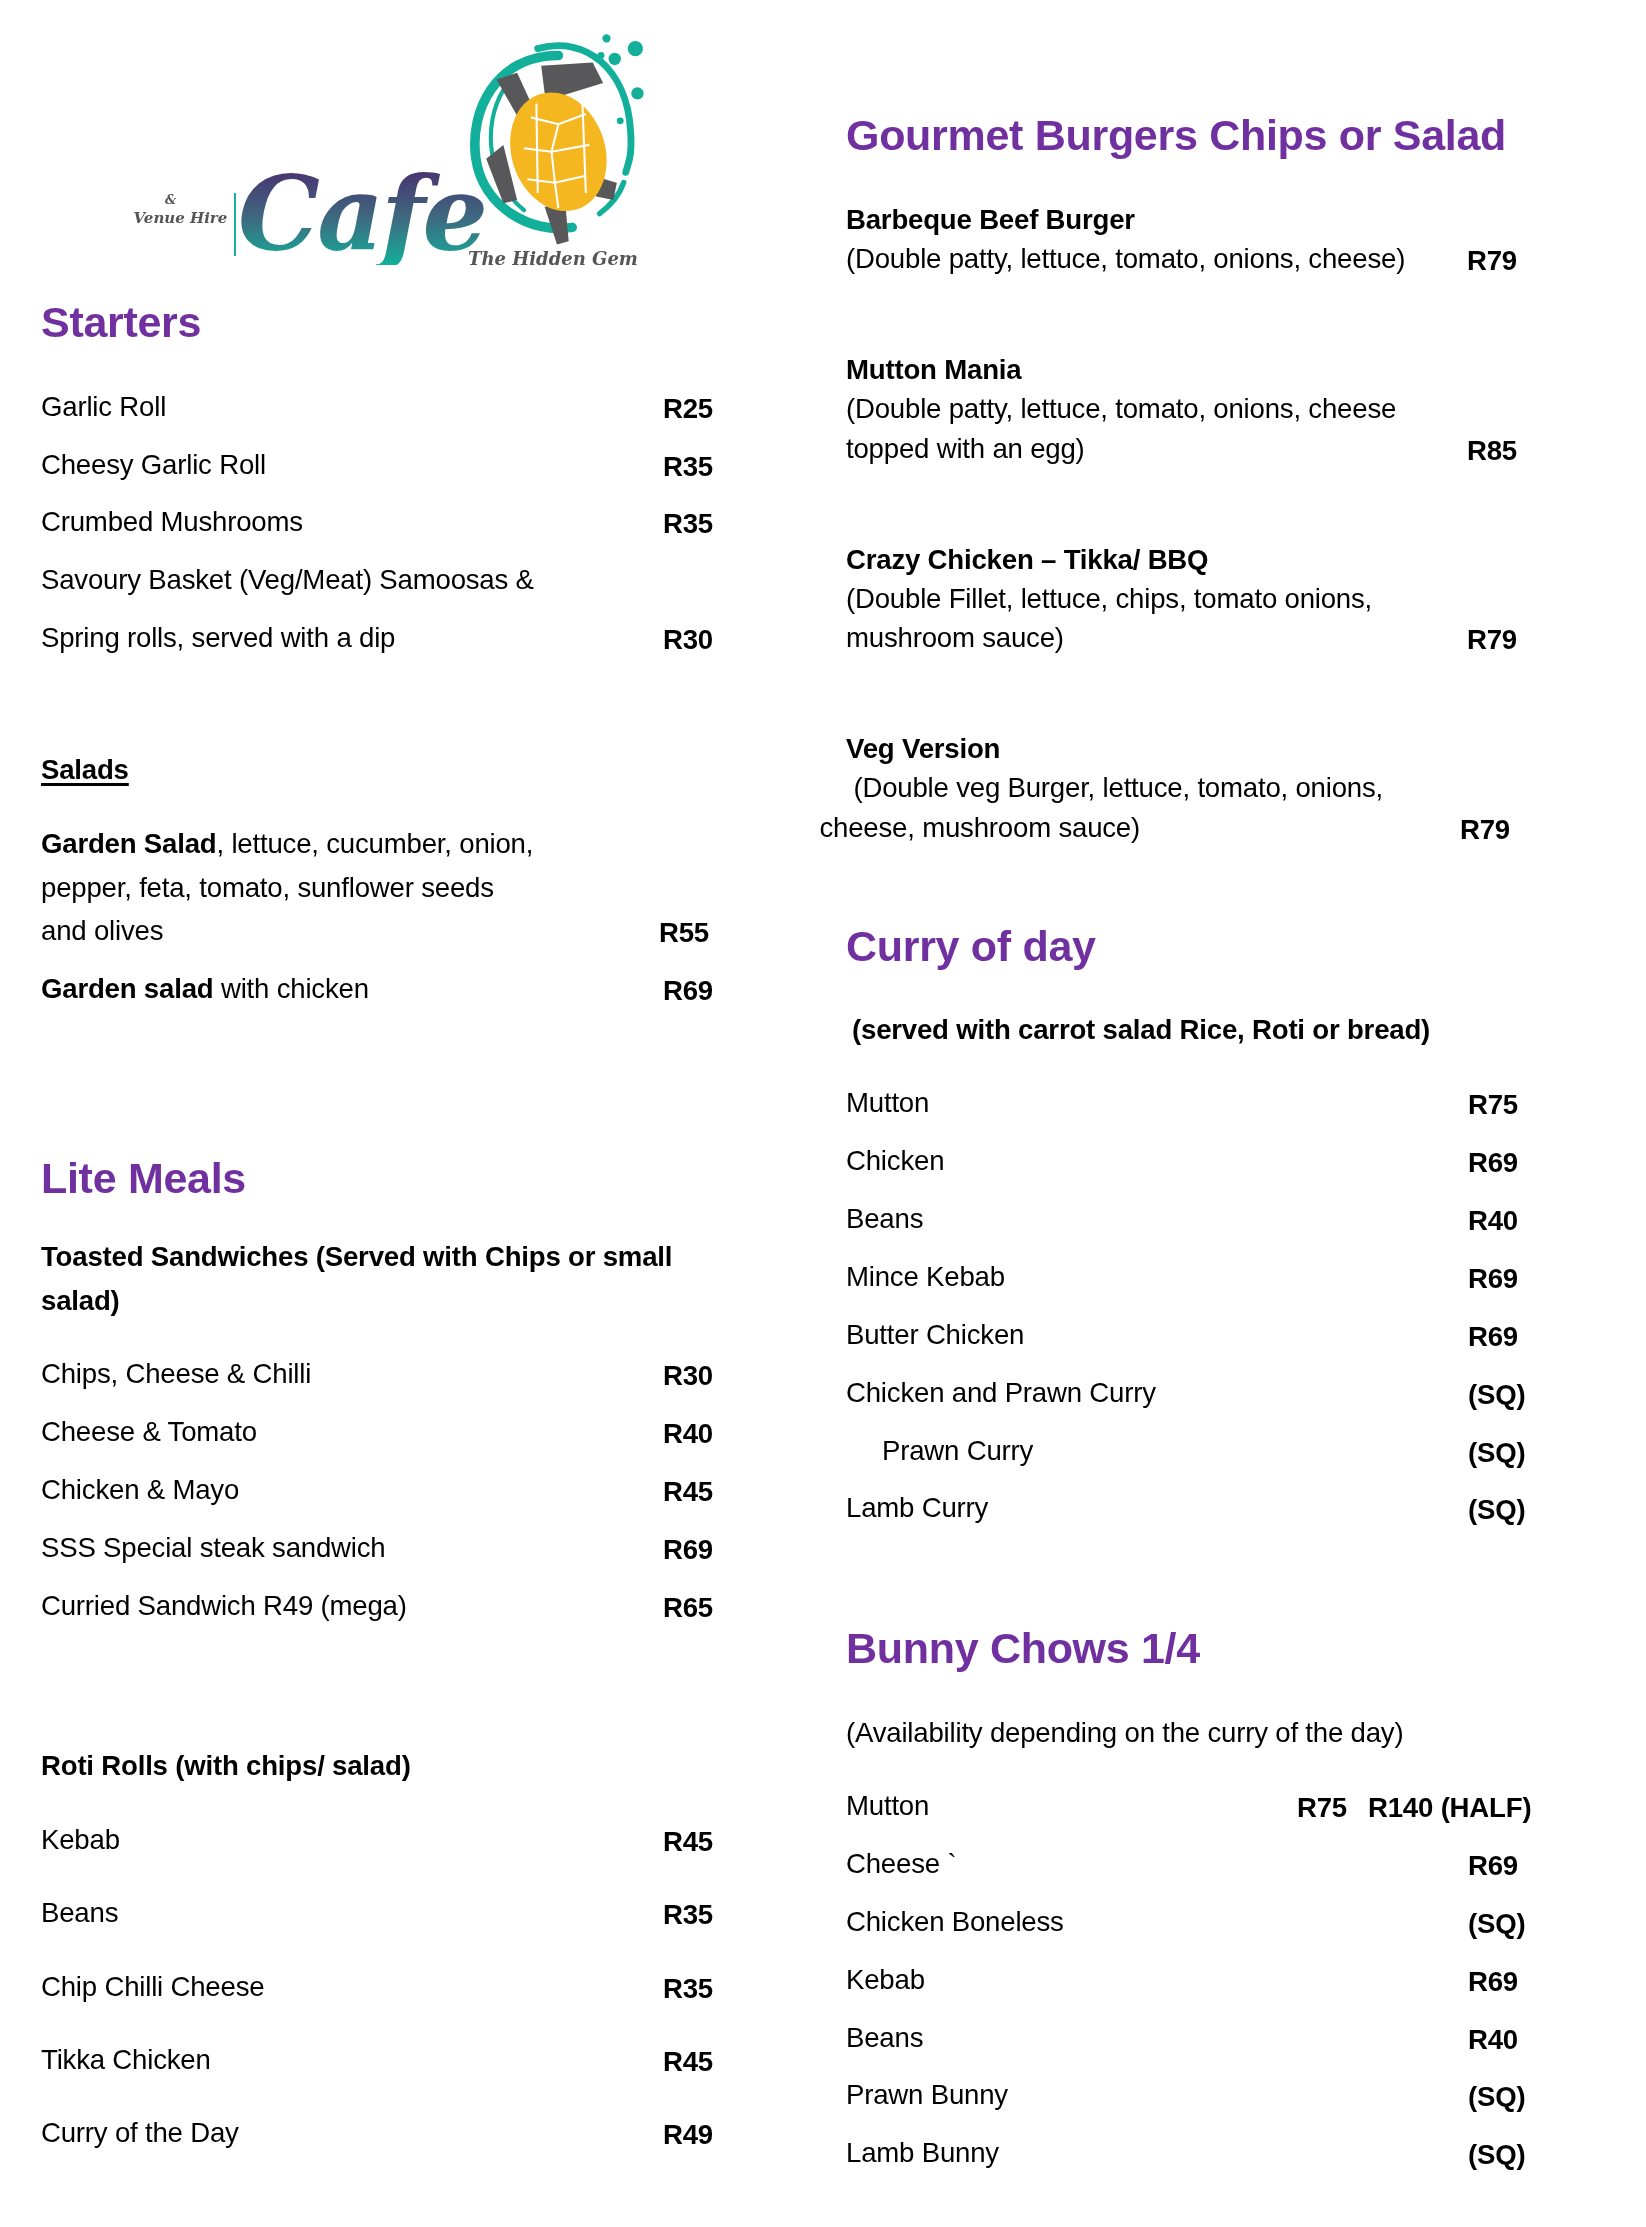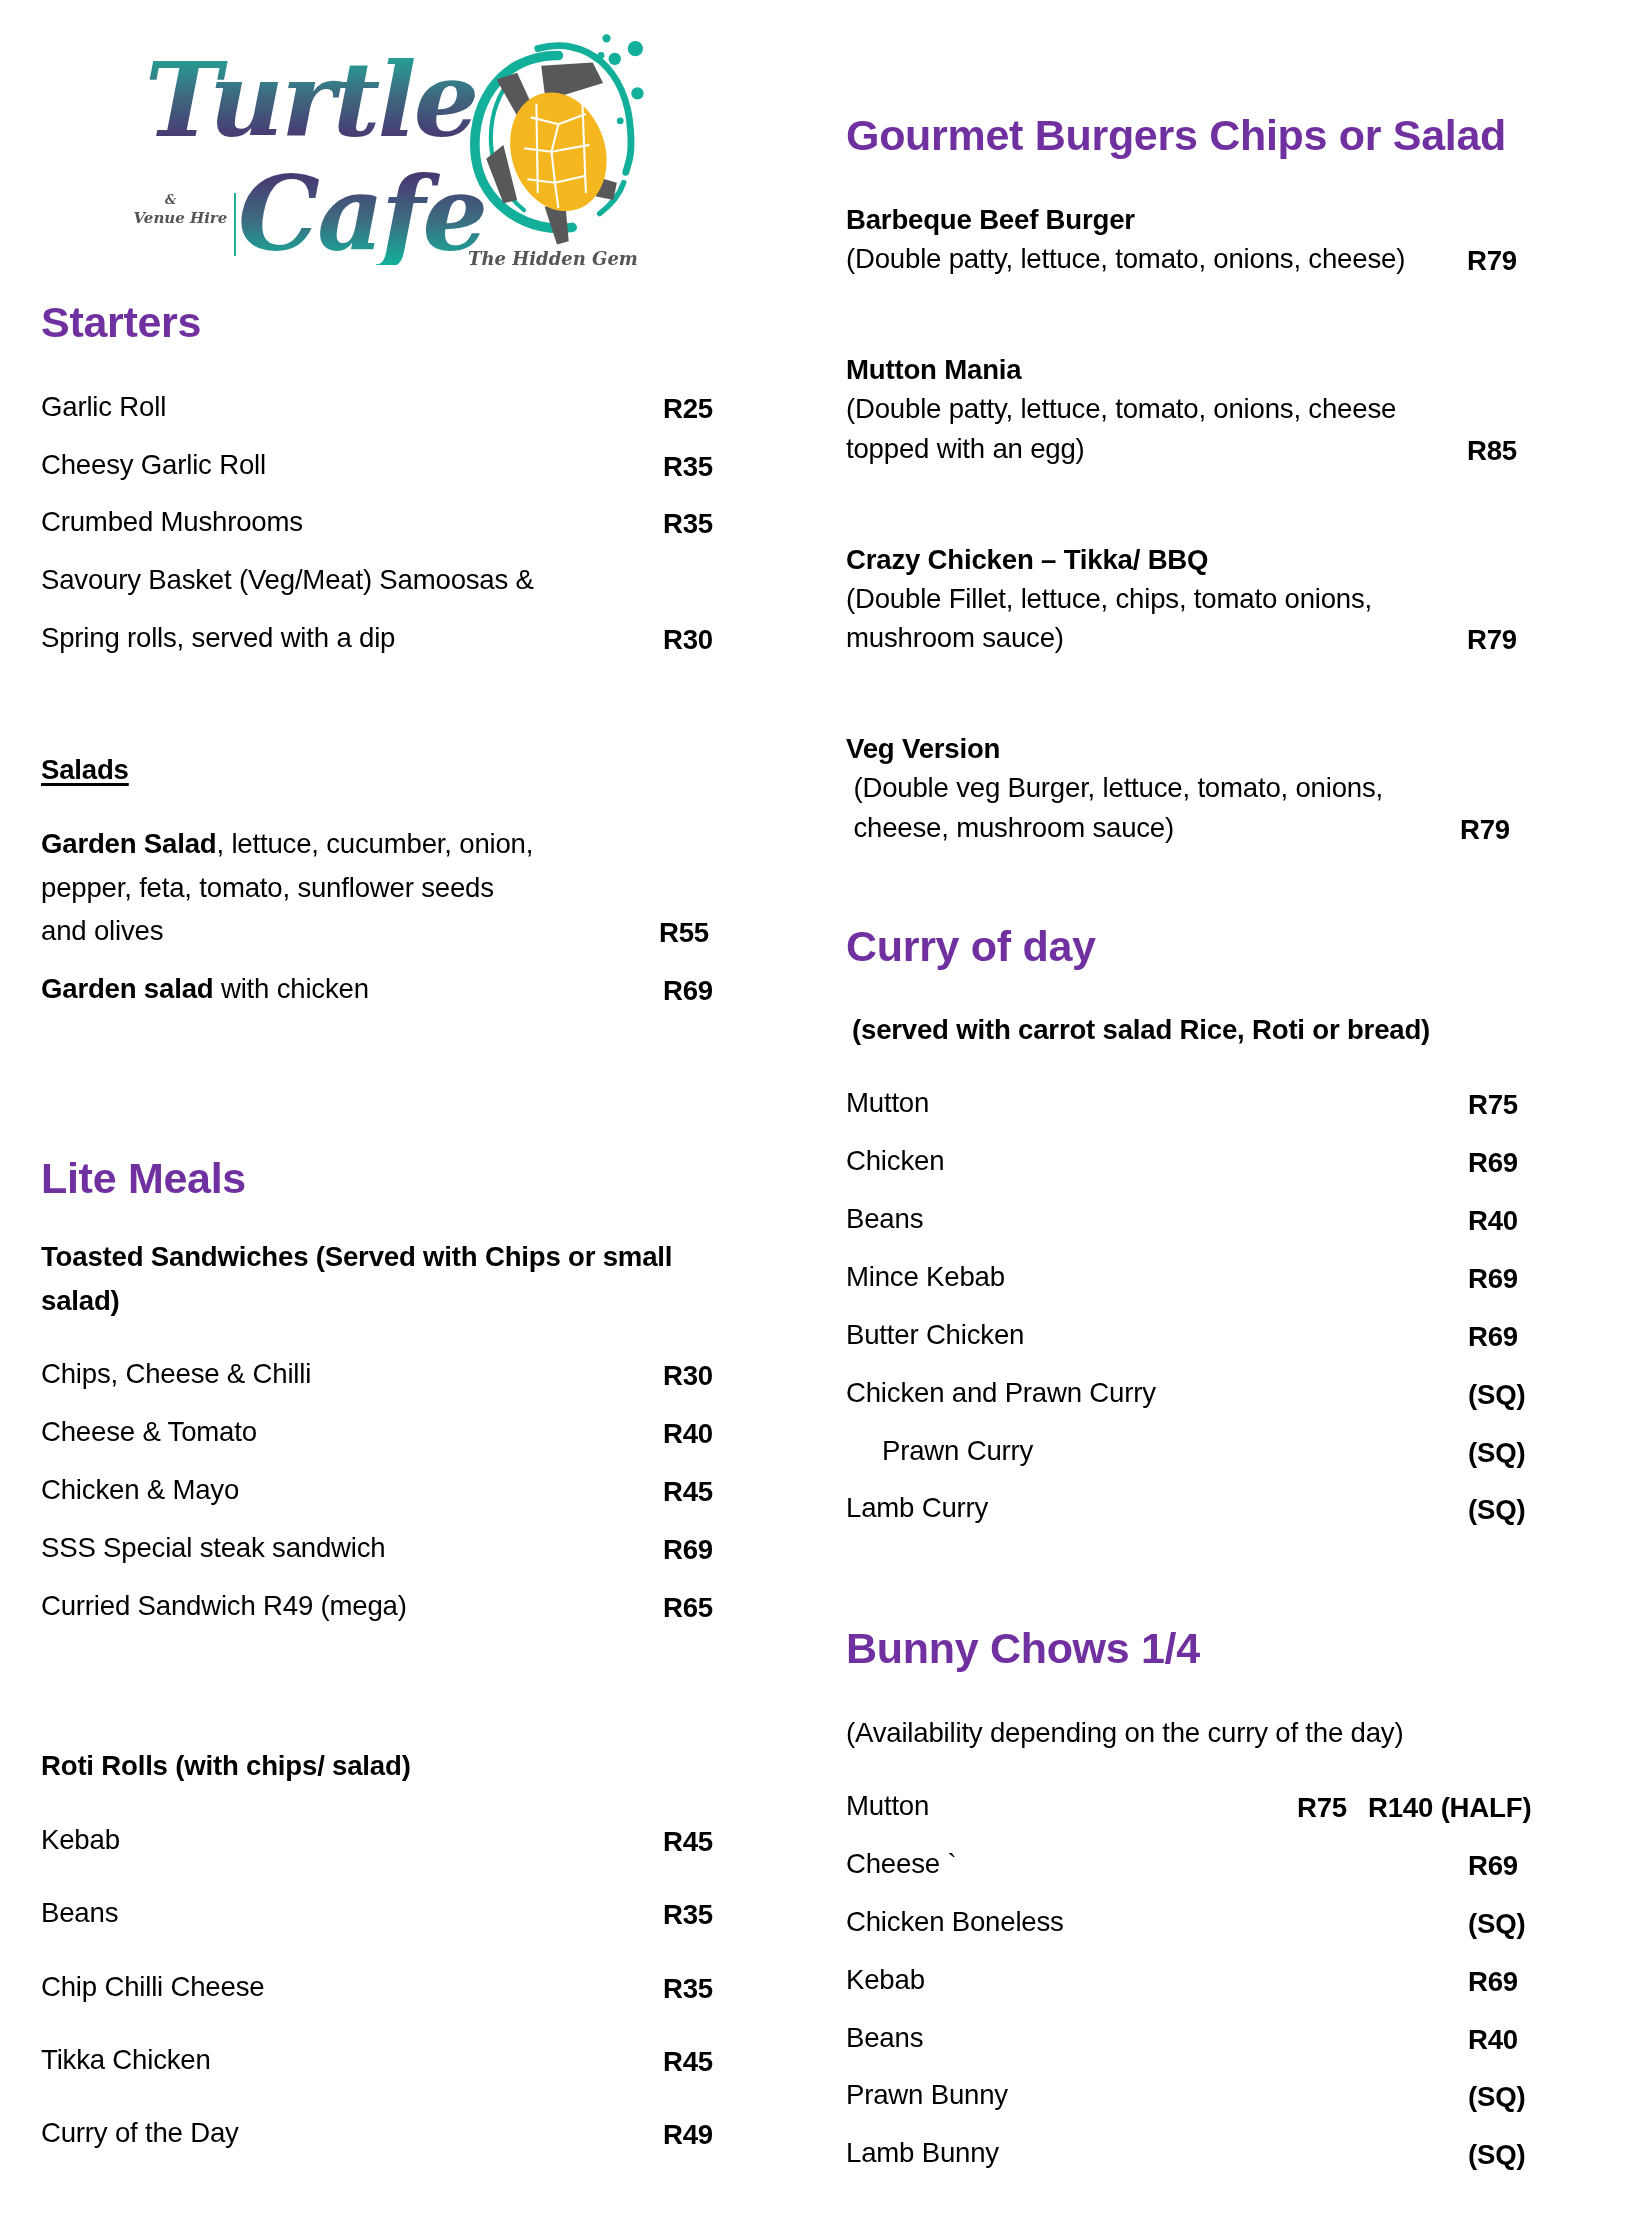--- a/index.html
+++ b/index.html
@@ -21,21 +21,20 @@
   .logo-amp { position: absolute; left: 41px; top: 164px; font-family: "DejaVu Serif", serif; font-style: italic; font-weight: bold; font-size: 12.4px; color: #555; }
   .logo-venue { position: absolute; left: 9.6px; top: 181px; font-family: "DejaVu Serif", serif; font-style: italic; font-weight: bold; font-size: 15px; color: #555; white-space: nowrap; }
   .logo-divider { position: absolute; left: 110px; top: 165px; width: 2.1px; height: 63px; background: #1fae9a; }
   .logo-gem { position: absolute; left: 344px; top: 220px; font-family: "DejaVu Serif", serif; font-style: italic; font-weight: bold; font-size: 18px; color: #555; white-space: nowrap; }
   .logo-emblem { position: absolute; left: 331px; top: 0px; width: 193px; height: 220px; }
 </style>
 </head>
 <body>
 
 <div class="logo">
-  <div class="logo-turtle-word">Turtle</div>
   <div class="logo-amp">&amp;</div>
   <div class="logo-venue">Venue Hire</div>
   <div class="logo-divider"></div>
   <div class="logo-cafe-word">Cafe</div>
   <svg class="logo-emblem" viewBox="0 0 280 320">
 
     <path d="M150 40 C 60 40, 20 120, 30 190 C 40 260, 110 300, 170 290" fill="none" stroke="#12B09A" stroke-width="14" stroke-linecap="round"></path>
     <path d="M120 30 C 190 10, 250 60, 255 150 C 258 190, 250 200, 248 210" fill="none" stroke="#12B09A" stroke-width="10" stroke-linecap="round"></path>
     <path d="M70 90 C 40 140, 45 220, 100 265" fill="none" stroke="#12B09A" stroke-width="6" stroke-linecap="round"></path>
     <path d="M210 270 C 230 255, 240 240, 245 225" fill="none" stroke="#12B09A" stroke-width="8" stroke-linecap="round"></path>
@@ -142,21 +141,21 @@
   <div class="abs body" style="left:846px; top:435px;">topped with an egg)</div>
   <div class="price" style="right:130px; top:435px;">R85</div>
 
   <div class="abs body bold" style="left:846px; top:546px;">Crazy Chicken – Tikka/ BBQ</div>
   <div class="abs body" style="left:846px; top:585px;">(Double Fillet, lettuce, chips, tomato onions,</div>
   <div class="abs body" style="left:846px; top:624px;">mushroom sauce)</div>
   <div class="price" style="right:130px; top:624px;">R79</div>
 
   <div class="abs body bold" style="left:846px; top:735px;">Veg Version</div>
   <div class="abs body" style="left:846px; top:774px; white-space:pre;"> (Double veg Burger, lettuce, tomato, onions,</div>
-  <div class="abs body" style="left:846px; top:814px; white-space:pre;"> cheese, mushroom sauce)</div>
+  <div class="abs body" style="left:812px; top:814px; white-space:pre;"> cheese, mushroom sauce)</div>
   <div class="price" style="right:137px; top:814px;">R79</div>
 </section>
 
 <section>
   <div class="abs heading" style="left:846px; top:925px;">Curry of day</div>
   <div class="abs body bold" style="left:852px; top:1016px;">(served with carrot salad Rice, Roti or bread)</div>
 
   <div class="abs body" style="left:846px; top:1089px;">Mutton</div>
   <div class="price" style="left:1468px; top:1089px;">R75</div>
   <div class="abs body" style="left:846px; top:1147px;">Chicken</div>

